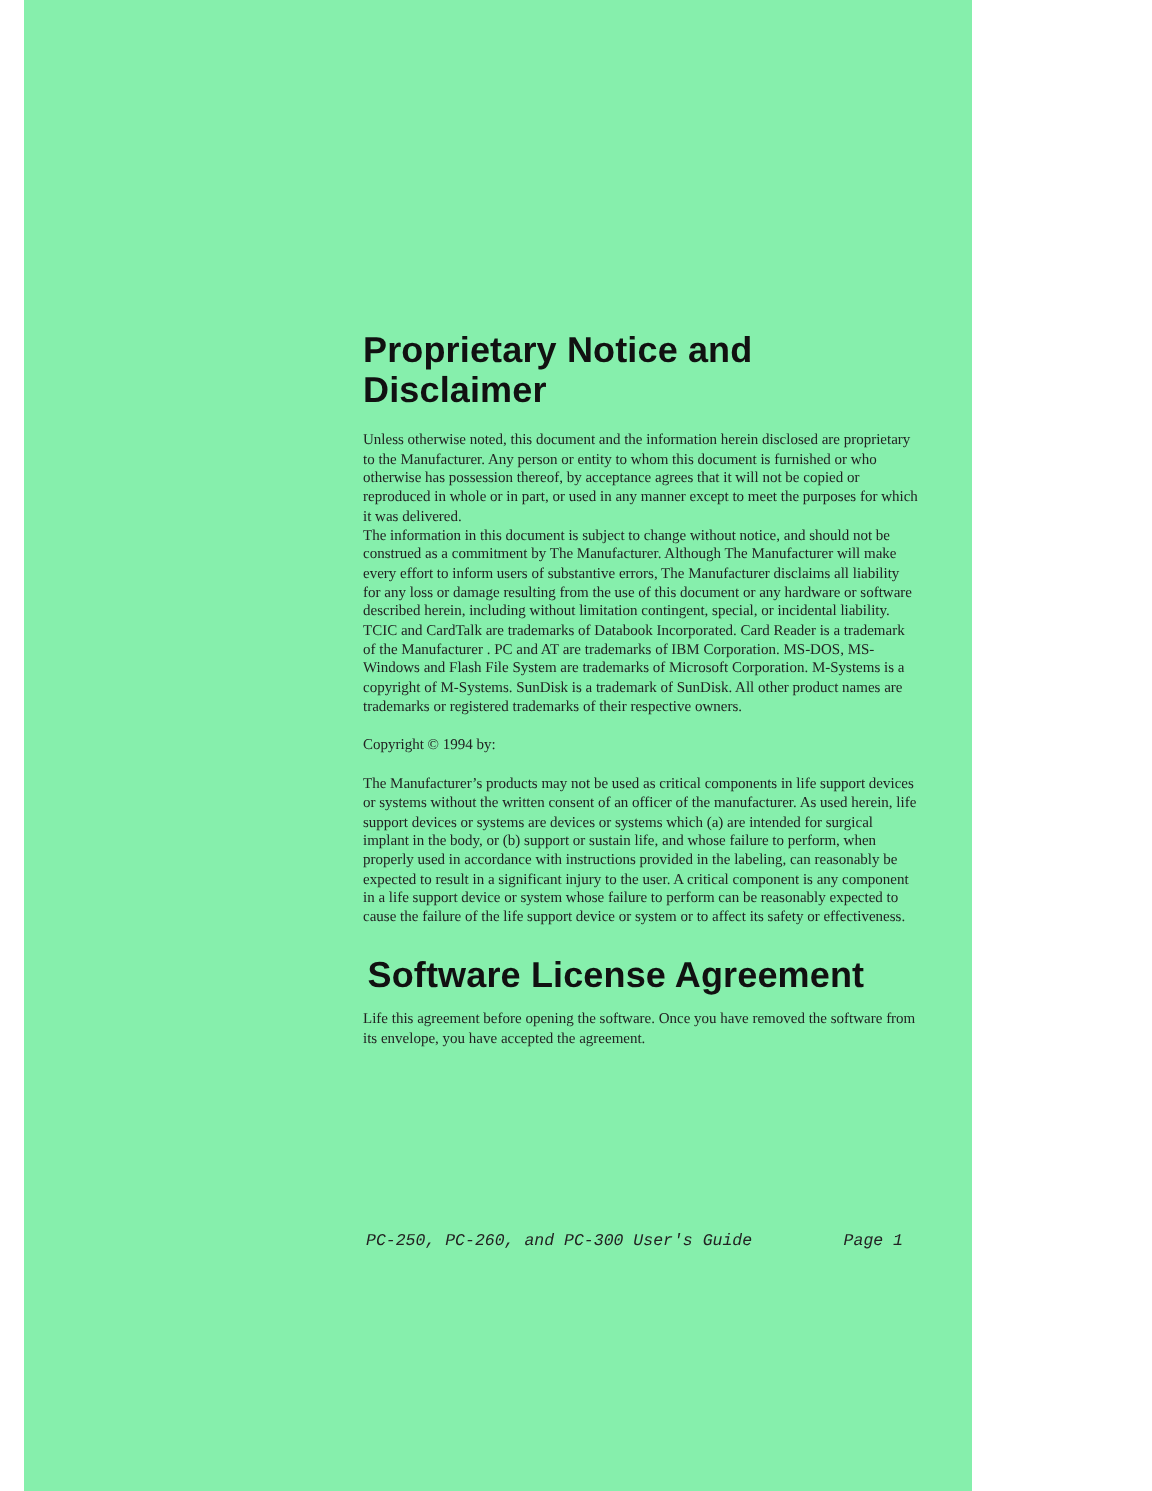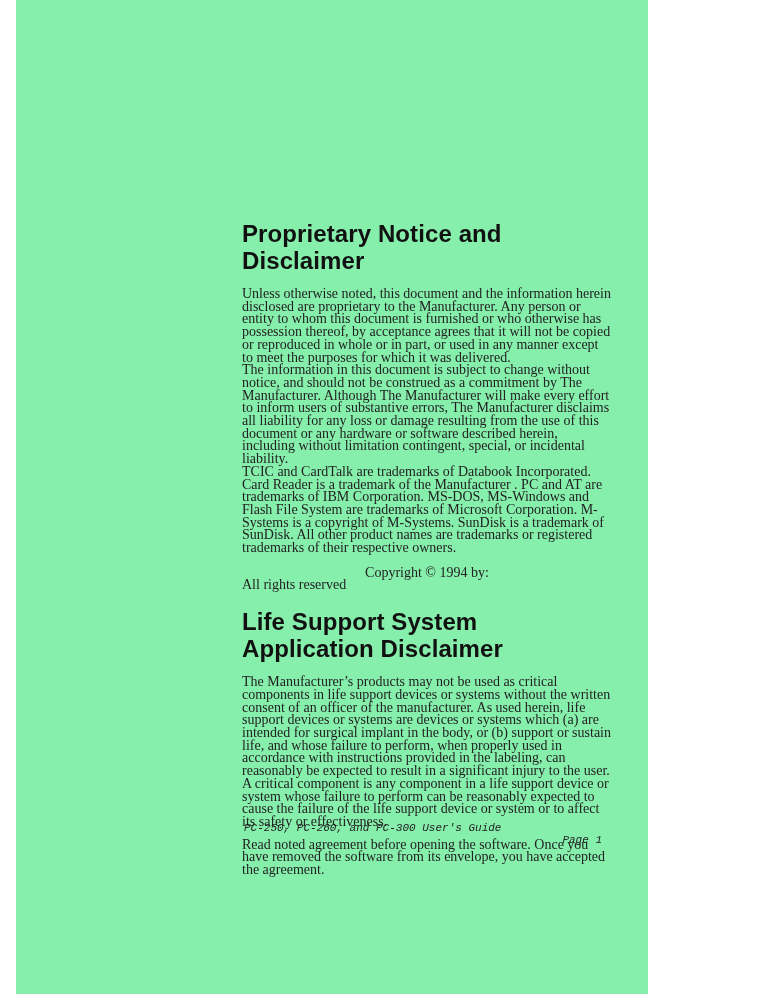--- a/index.html
+++ b/index.html
@@ -10,55 +10,54 @@
       font-family: "Liberation Sans", sans-serif;
       font-weight: bold;
       font-size: 24px;
       line-height: 27px;
       margin: 0;
       color: #111;
       letter-spacing: 0.1px;
     }
     p {
       font-family: "Liberation Serif", serif;
-      font-size: 14px;
+      font-size: 10px;
       line-height: 12.7px;
       margin: 0;
       color: #222;
     }
     .h1-prop { margin-top: 0; }
     .p-prop { margin-top: 14px; }
-    .copyright { margin-top: 12px; text-align: center; }
+    .copyright { margin-top: 12px; }
     .h1-life { margin-top: 16px; }
     .p-life { margin-top: 14px; font-family: Liberation Serif, serif; }
     .h1-soft { margin-top: 18px; padding-left: 3px; }
     .p-soft { margin-top: 10px; }
     .footer {
       position: absolute; left: 228px; top: 822px; width: 358px;
       font-family: Liberation Mono, monospace; font-style: italic;
       font-size: 11px; color: #222;
     }
-    .footer .right { position: absolute; right: 0; top: 12px; }
+    .footer .right { position: absolute; right: 0; top: 0; }
   </style>
 </head>
 <body>
 
 <div class="page">
   <div class="content">
 
     <h1 class="h1-prop" style="width:260px">Proprietary Notice and Disclaimer</h1>
     <p class="p-prop">Unless otherwise noted, this document and the information herein disclosed are proprietary to the Manufacturer.  Any person or entity to whom this document is furnished or who otherwise has possession thereof, by acceptance agrees that it will not be copied or reproduced in whole or in part, or used in any manner except to meet the purposes for which it was delivered.</p>
     <p>The information in this document is subject to change without notice, and should not be construed as a commitment by The Manufacturer. Although The Manufacturer will make every effort to inform users of substantive errors, The Manufacturer disclaims all liability for any loss or damage resulting from the use of this document or any hardware or software described herein, including without limitation contingent, special, or incidental liability.</p>
     <p>TCIC and CardTalk are trademarks of Databook Incorporated. Card Reader is a trademark of the Manufacturer . PC and AT are trademarks of IBM Corporation. MS-DOS, MS-Windows and Flash File System are trademarks of Microsoft Corporation. M-Systems is a copyright of M-Systems. SunDisk is a trademark of SunDisk. All other product names are trademarks or registered trademarks of their respective owners.</p>
     <p class="copyright">Copyright © 1994 by:</p>
-    <p>All rights reserved</p>
 
-    <h1 class="h1-life" style="width:365px">Life Support System Application Disclaimer</h1>
     <p class="p-life">The Manufacturer’s products may not be used as critical components in life support devices or systems without the written consent of an officer of the manufacturer. As used herein, life support devices or systems are devices or systems which (a) are intended for surgical implant in the body, or (b) support or sustain life, and whose failure to perform, when properly used in accordance with instructions provided in the labeling, can reasonably be expected to result in a significant injury to the user. A critical component is any component in a life support device or system whose failure to perform can be reasonably expected to cause the failure of the life support device or system or to affect its safety or effectiveness.</p>
 
-    <p class="p-soft">Read noted agreement before opening the software. Once you have removed the software from its envelope, you have accepted the agreement.</p>
+    <h1 class="h1-soft">Software License Agreement</h1>
+    <p class="p-soft">Life this agreement before opening the software. Once you have removed the software from its envelope, you have accepted the agreement.</p>
   </div>
 
   <div class="footer">
     <span>PC-250, PC-260, and PC-300 User's Guide</span>
     <span class="right">Page 1</span>
   </div>
 </div>
 
 </body></html>

